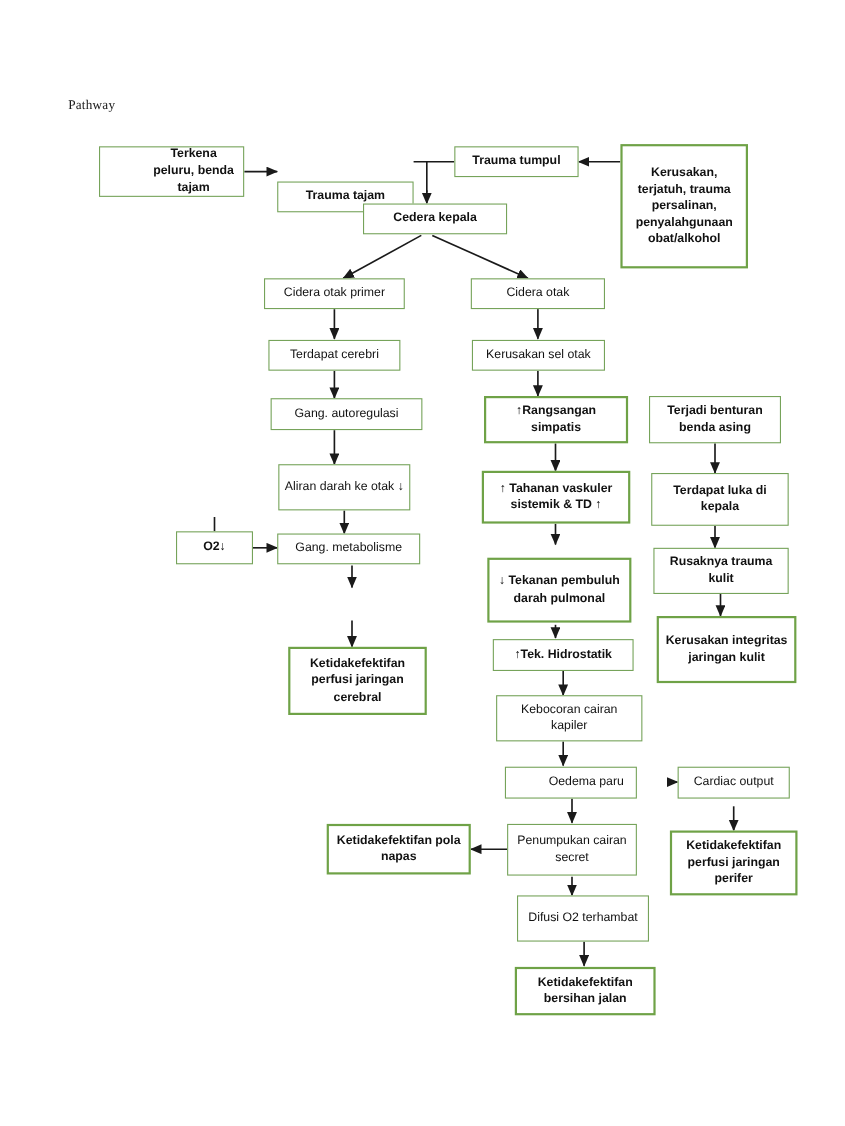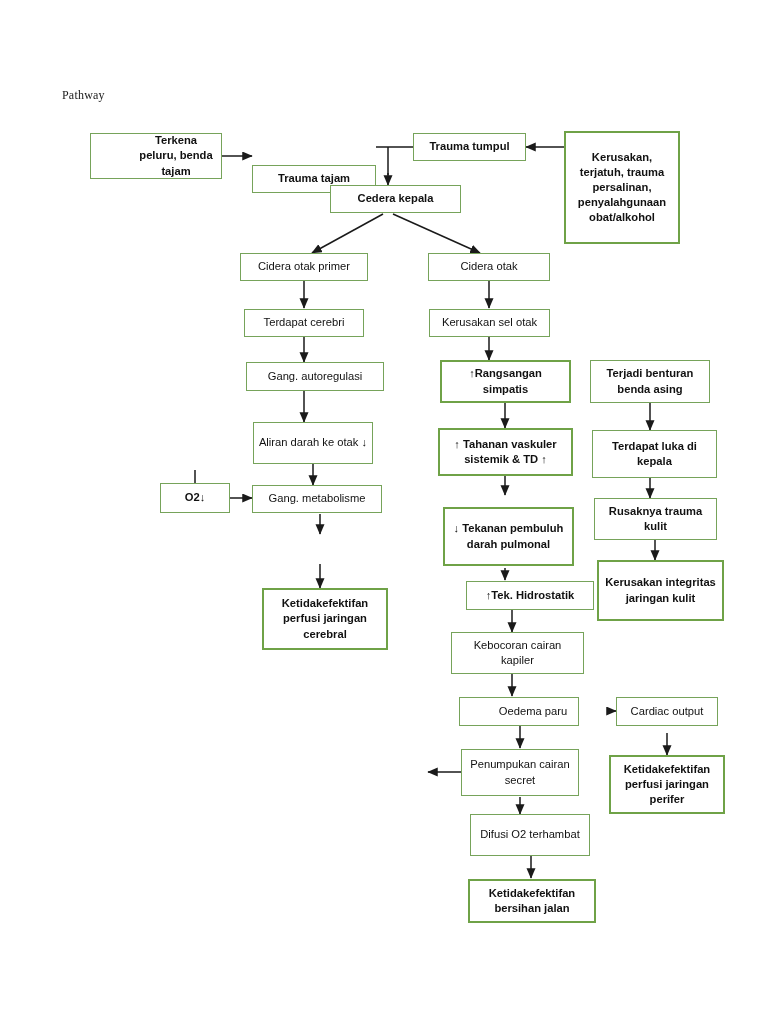--- a/index.html
+++ b/index.html
@@ -189,21 +189,21 @@
 
   <div class="node strong" style="left:443px; top:507px; width:131px; height:59px;">
     <span class="txt">↓ Tekanan pembuluh darah pulmonal</span>
   </div>
 
   <div class="node bold" style="left:594px; top:498px; width:123px; height:42px;">
     <span class="txt">Rusaknya trauma kulit</span>
   </div>
 
 
-  <div class="node bold" style="left:448px; top:581px; width:128px; height:29px;margin-left:18px;">
+  <div class="node bold" style="left:448px; top:581px; width:128px; height:29px;">
     <span class="txt">↑Tek. Hidrostatik</span>
   </div>
 
   <div class="node strong" style="left:597px; top:560px; width:127px; height:61px;text-align:center;">
     <span class="txt">Kerusakan integritas jaringan kulit</span>
   </div>
 
   <div class="node strong" style="left:262px; top:588px; width:126px; height:62px;">
     <span class="txt">Ketidakefektifan perfusi jaringan cerebral</span>
   </div>
@@ -213,20 +213,23 @@
   </div>
 
   <div class="node" style="left:459px; top:697px; width:120px; height:29px;padding-left:32px;">
     <span class="txt">Oedema paru</span>
   </div>
 
   <div class="node" style="left:616px; top:697px; width:102px; height:29px;">
     <span class="txt">Cardiac output</span>
   </div>
 
+  <div class="node strong" style="left:297px; top:749px; width:131px; height:46px;">
+    <span class="txt">Ketidakefektifan pola napas</span>
+  </div>
 
   <div class="node" style="left:461px; top:749px; width:118px; height:47px;">
     <span class="txt">Penumpukan cairan secret</span>
   </div>
 
   <div class="node strong" style="left:609px; top:755px; width:116px; height:59px;">
     <span class="txt">Ketidakefektifan perfusi jaringan perifer</span>
   </div>
 
   <div class="node" style="left:470px; top:814px; width:120px; height:42px;">

